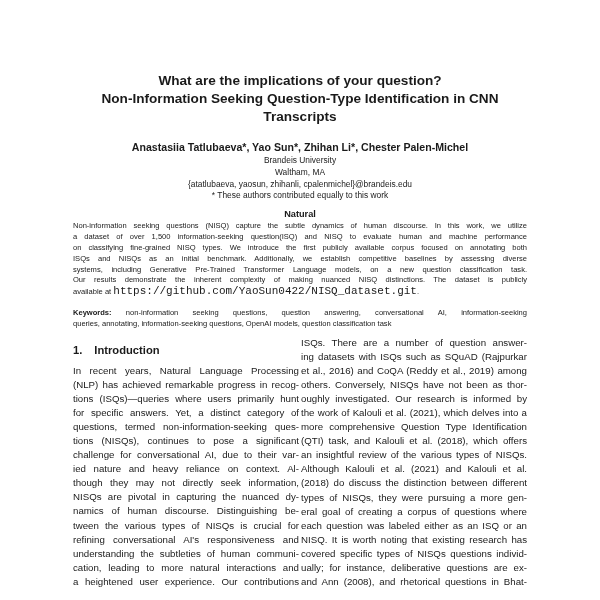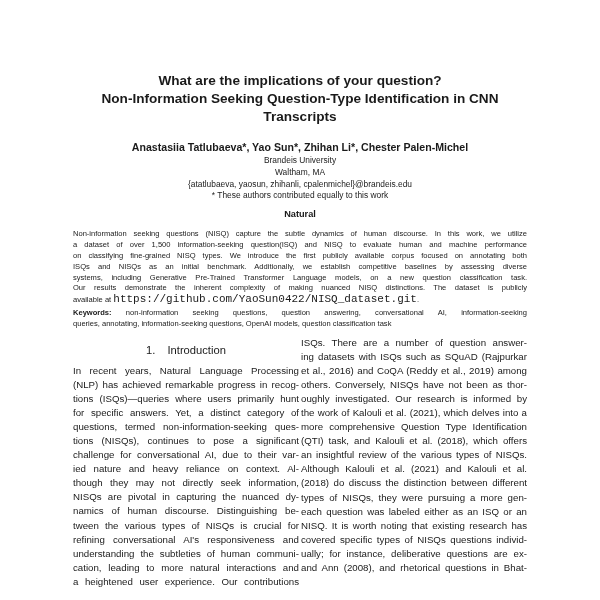--- a/index.html
+++ b/index.html
@@ -9,36 +9,36 @@
   .title { position: absolute; left: 60px; width: 480px; top: 72px;
            text-align: center; font-weight: bold; font-size: 13.6px; line-height: 18px; }
   .title div { white-space: nowrap; }
   .authors { position: absolute; left: 60px; width: 480px; top: 141px; text-align: center;
              font-weight: bold; font-size: 10.6px; line-height: 13px; white-space: nowrap; }
   .affil { position: absolute; left: 60px; width: 480px; top: 155px; text-align: center;
            font-size: 8.4px; line-height: 11.8px; }
   .affil div { white-space: nowrap; }
   .abstract-head { position: absolute; left: 60px; width: 480px; top: 209px; text-align: center;
                    font-weight: bold; font-size: 9.2px; line-height: 11px; }
-  .abstract { position: absolute; left: 73px; width: 454px; top: 229px;
+  .abstract { position: absolute; left: 73px; width: 454px; top: 221px;
               font-size: 7.55px; line-height: 10.9px; }
   .abstract .ln { display: block; text-align: justify; text-align-last: justify; white-space: nowrap; height: 10.9px; }
   .abstract .ln.last { text-align-last: left; }
   .mono { font-family: Liberation Mono, monospace; font-size: 11px; }
   .keywords { position: absolute; left: 73px; width: 454px; top: 308px;
               font-size: 7.55px; line-height: 10.9px; }
   .keywords .ln { display: block; text-align: justify; text-align-last: justify; white-space: nowrap; height: 10.9px; }
   .keywords .ln.last { text-align-last: left; }
   .kw-label { font-weight: bold; }
   .col { position: absolute; top: 0; width: 226px; font-size: 9.7px; line-height: 14.05px; }
   .col .ln { display: block; text-align: justify; text-align-last: justify; white-space: nowrap; height: 14.05px; }
   .col-left { left: 73px; }
   .col-right { left: 301px; }
-  .sec-head { position: absolute; left: 73px; width: 226px; top: 343px; text-align: center;
-              font-weight: normal; font-size: 11.2px; line-height: 14px; }
+  .sec-head { position: absolute; left: 73px; width: 226px; top: 343px; 
+              font-weight: bold; font-size: 11.2px; line-height: 14px; }
   .sec-head .num { margin-right: 12px; }
 </style>
 </head>
 <body>
 
 <div class="page">
 
   <div class="title">
     <div>What are the implications of your question?</div>
     <div>Non-Information Seeking Question-Type Identification in CNN</div>
@@ -101,20 +101,21 @@
     <span class="ln">et al., 2016) and CoQA (Reddy et al., 2019) among</span>
     <span class="ln">others. Conversely, NISQs have not been as thor-</span>
     <span class="ln">oughly investigated.  Our research is informed by</span>
     <span class="ln">the work of Kalouli et al. (2021), which delves into a</span>
     <span class="ln">more comprehensive Question Type Identification</span>
     <span class="ln">(QTI) task, and Kalouli et al. (2018), which offers</span>
     <span class="ln">an insightful review of the various types of NISQs.</span>
     <span class="ln">Although Kalouli et al. (2021) and Kalouli et al.</span>
     <span class="ln">(2018) do discuss the distinction between different</span>
     <span class="ln">types of NISQs, they were pursuing a more gen-</span>
+    <span class="ln">eral goal of creating a corpus of questions where</span>
     <span class="ln">each question was labeled either as an ISQ or an</span>
     <span class="ln">NISQ. It is worth noting that existing research has</span>
     <span class="ln">covered specific types of NISQs questions individ-</span>
     <span class="ln">ually; for instance, deliberative questions are ex-</span>
     <span class="ln">and Ann (2008), and rhetorical questions in Bhat-</span>
 
   </div>
 
 </div>
 

